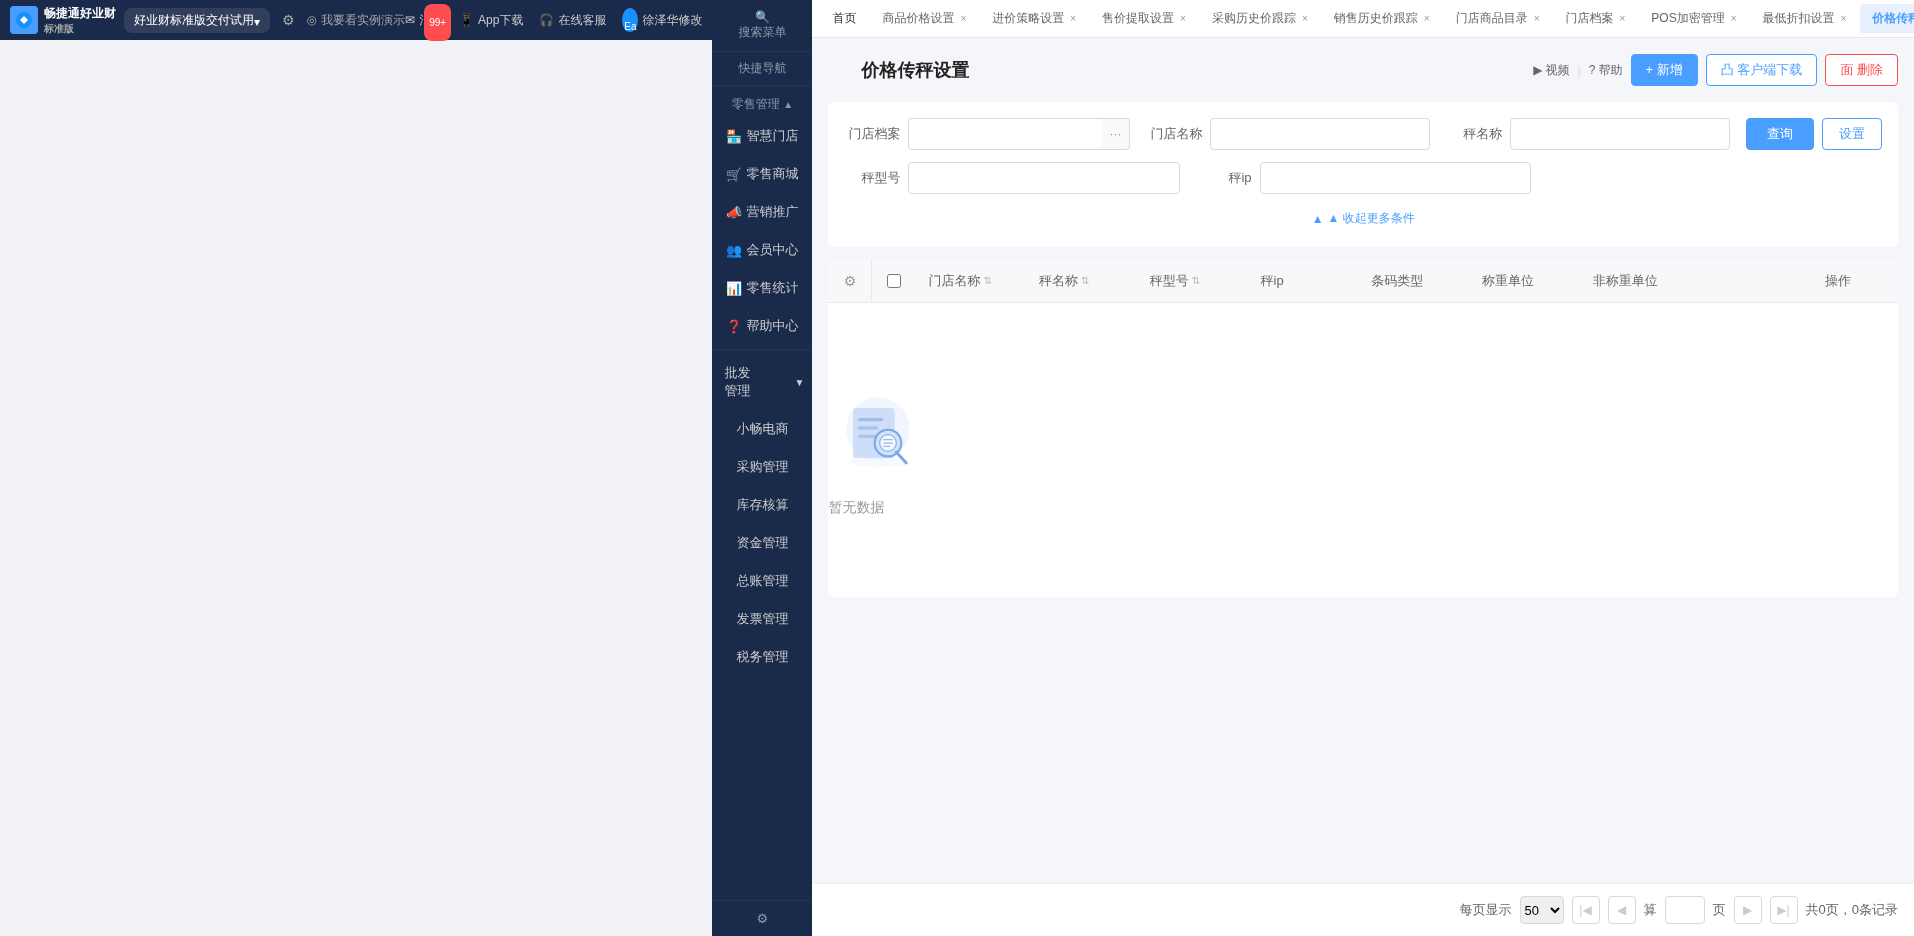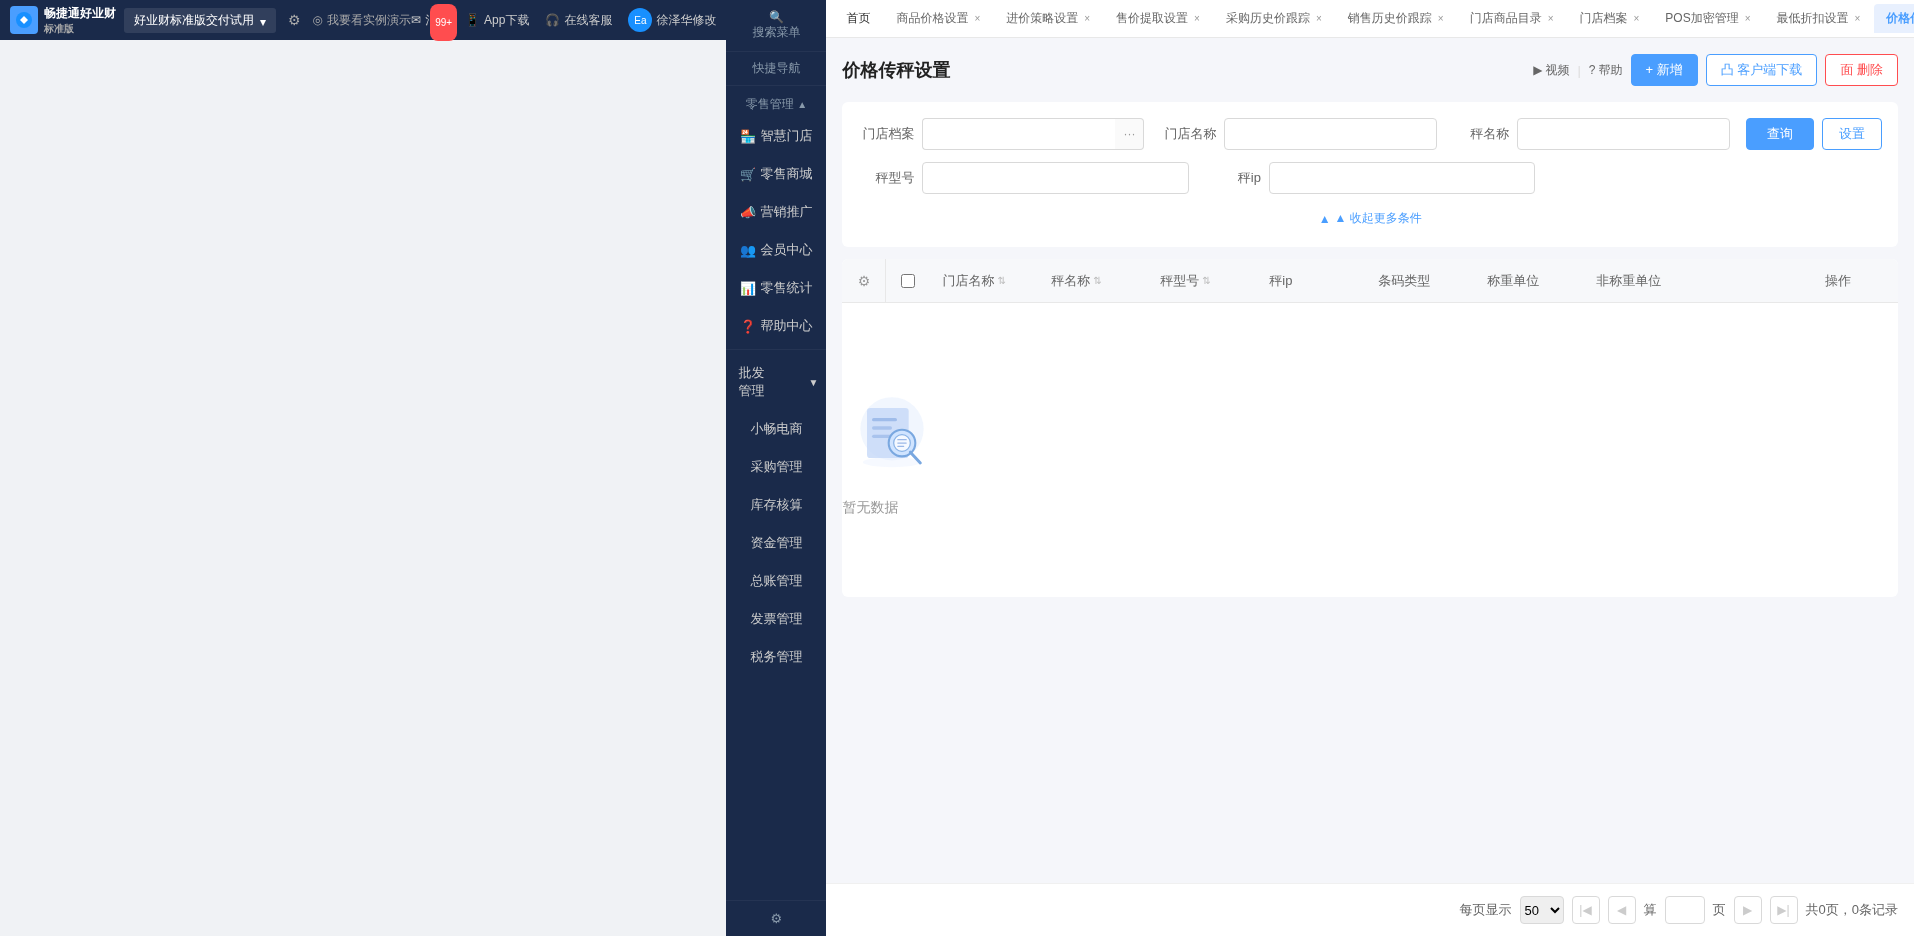--- a/index.html
+++ b/index.html
@@ -5,27 +5,27 @@
     * { box-sizing: border-box; margin: 0; padding: 0; }
     body { font-family: 'Microsoft YaHei', Arial, sans-serif; font-size: 13px; background: #f0f2f5; color: #333; overflow: hidden; height: 936px; }
 
     
     .app-container { display: flex; flex-direction: row; height: 936px; }
     .top-bar { height: 40px; background: #1a2a4a; display: flex; align-items: center; padding: 0 10px; justify-content: space-between; flex-shrink: 0; }
     .top-bar-left { display: flex; align-items: center; gap: 8px; }
     .logo-area { display: flex; align-items: center; gap: 6px; color: #fff; font-size: 13px; font-weight: bold; min-width: 100px; }
     .logo-icon { width: 28px; height: 28px; background: #4a9eff; border-radius: 4px; display: flex; align-items: center; justify-content: center; color: #fff; font-size: 10px; }
     .version-badge { color: #aaa; font-size: 11px; }
-    .product-selector { display: flex; align-items: flex-end; gap: 6px; background: rgba(255,255,255,0.1); border-radius: 3px; padding: 4px 10px; color: #fff; font-size: 12px; cursor: pointer; }
+    .product-selector { display: flex; align-items: flex-end; background: rgba(255,255,255,0.1); border-radius: 8px; padding: 4px 10px; color: #fff; font-size: 12px; cursor: pointer; }
     .settings-icon-btn { color: #aaa; cursor: pointer; font-size: 14px; padding: 4px; }
     .demo-link { display: flex; align-items: center; gap: 4px; color: #aaa; font-size: 12px; cursor: pointer; }
     .top-bar-right { display: flex; align-items: center; gap: 16px; color: #ccc; font-size: 12px; }
     .top-bar-right-item { display: flex; align-items: center; gap: 4px; cursor: pointer; position: relative; }
     .badge { background: #ff4d4f; color: #fff; border-radius: 8px; padding: 13px 5px; font-size: 10px; position: absolute; top: -8px; right: -8px; }
-    .user-avatar { width: 24px; height: 24px; background: #1890ff; border-radius: 50%; display: flex; align-items: center; justify-content: center; color: #fff; font-size: 10px; }
+    .user-avatar { width: 16px; height: 24px; background: #1890ff; border-radius: 50%; display: flex; align-items: flex-end; justify-content: center; color: #fff; font-size: 10px; }
 
     .main-layout { display: flex; flex: 1; overflow: hidden; }
 
     
     .sidebar { width: 100px; background: #1a2a4a; color: #ccc; display: flex; flex-direction: column; flex-shrink: 0; overflow-y: auto; }
     .sidebar-search { padding: 10px 8px; text-align: center; font-size: 12px; color: #8899aa; cursor: pointer; border-bottom: 1px solid rgba(255,255,255,0.05); }
     .sidebar-quick-nav { padding: 8px; text-align: center; font-size: 12px; color: #8899aa; cursor: pointer; border-bottom: 1px solid rgba(255,255,255,0.05); }
     .sidebar-section-title { padding: 10px 8px 4px; font-size: 12px; color: #8899aa; text-align: center; }
     .sidebar-item { padding: 10px 8px; text-align: center; font-size: 13px; color: #ccc; cursor: pointer; display: flex; align-items: center; justify-content: center; gap: 4px; }
     .sidebar-item.has-sub { justify-content: center; gap: 40px; }
@@ -44,21 +44,21 @@
     .tab-item.home { color: #333; }
     .tab-close { font-size: 10px; color: #999; cursor: pointer; margin-left: 2px; }
     .tab-bar-actions { margin-left: auto; display: flex; align-items: center; gap: 6px; flex-shrink: 0; }
     .tab-action-btn { color: #999; cursor: pointer; font-size: 14px; padding: 4px; }
 
     
     .page-content { flex: 1; overflow-y: auto; padding: 16px; }
 
     
     .page-header { display: flex; align-items: center; justify-content: space-between; margin-bottom: 16px; }
-    .page-title { font-size: 18px; font-weight: 600; color: #222; }
+    .page-title { font-size: 18px; font-weight: 600; color: #222; margin-left: 33px; }
     .page-actions { display: flex; align-items: center; gap: 8px; }
     .action-link { display: flex; align-items: center; gap: 3px; color: #666; font-size: 12px; cursor: pointer; }
     .divider-v { color: #ddd; }
     .btn { padding: 6px 14px; border-radius: 4px; font-size: 13px; cursor: pointer; border: 1px solid transparent; display: flex; align-items: center; gap: 4px; }
     .btn-primary { background: #4a9eff; color: #fff; border-color: #4a9eff; }
     .btn-outline { background: #fff; color: #4a9eff; border-color: #4a9eff; }
     .btn-danger { background: #fff; color: #ff4d4f; border-color: #ff4d4f; }
 
     
     .search-form { background: #fff; border-radius: 6px; padding: 16px; margin-bottom: 12px; }

